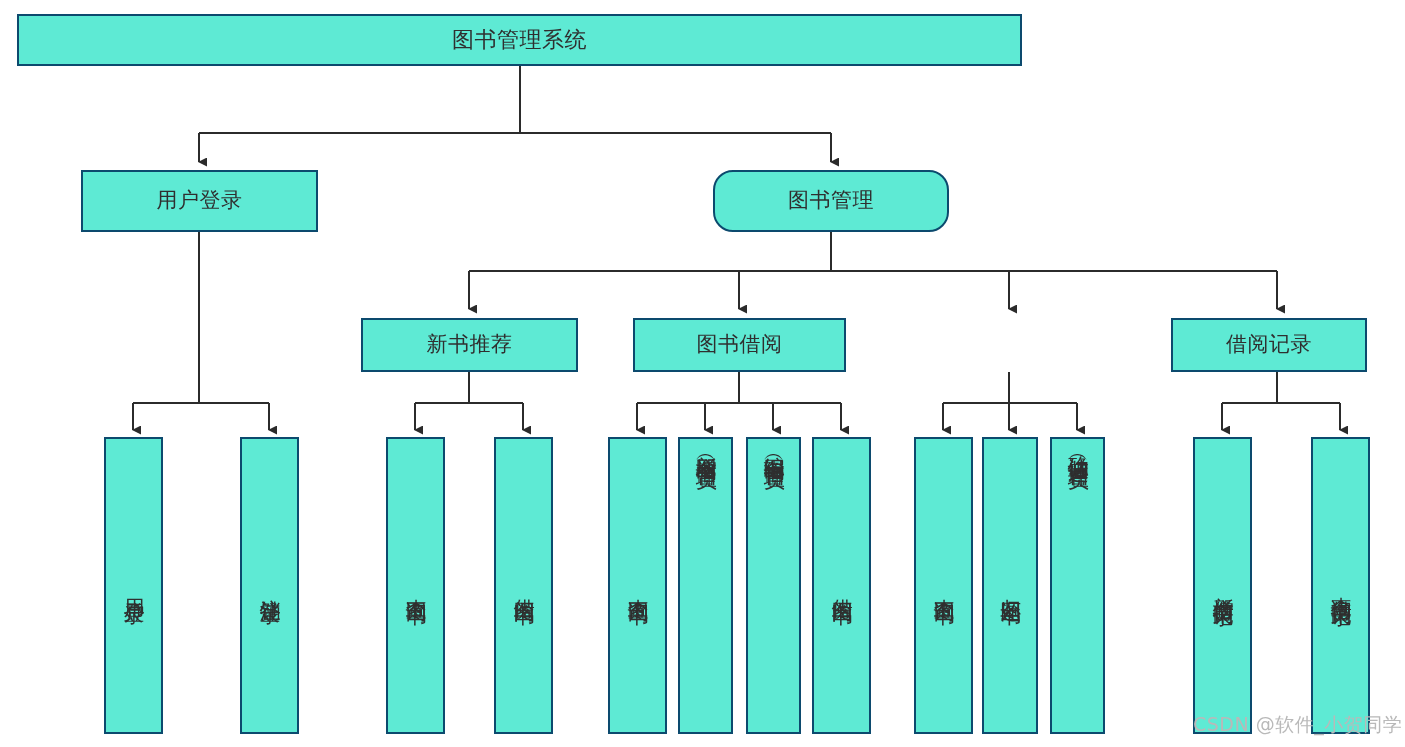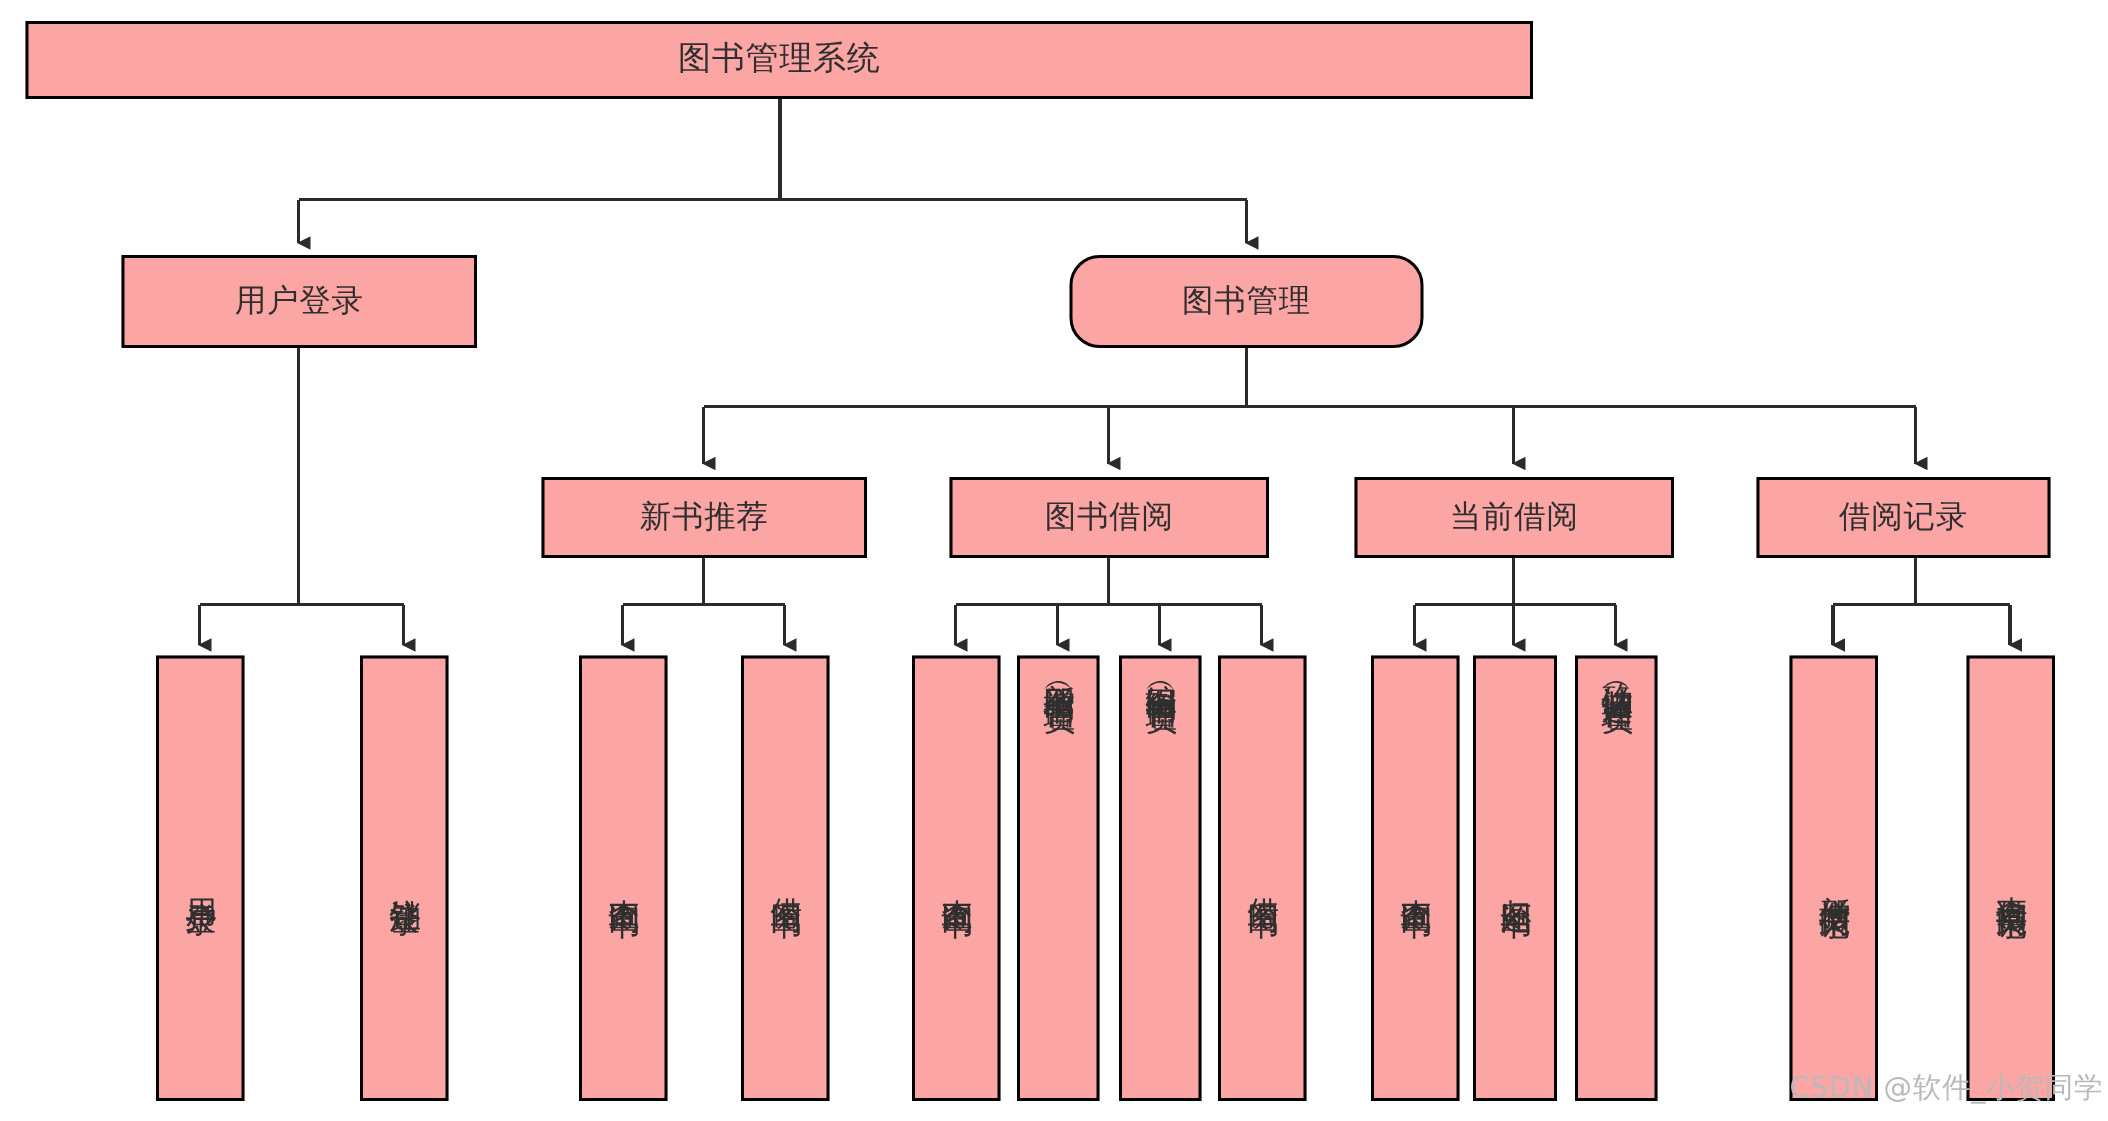--- a/index.html
+++ b/index.html
@@ -21,22 +21,22 @@
     position: absolute;
     left: 0;
     top: 0;
     width: 1405px;
     height: 747px;
     pointer-events: none;
   }
   .node {
     position: absolute;
     box-sizing: border-box;
-    border: 2px solid #000000;
-    background: #fca5a5;
+    border: 2px solid #0c4a6e;
+    background: #5eead4;
     display: flex;
     align-items: center;
     justify-content: center;
     color: #2f2f2f;
   }
   .node .label {
     font-size: 21px;
     line-height: 1.12;
     letter-spacing: 0.5px;
     white-space: nowrap;
@@ -148,23 +148,20 @@
   <div class="node lvl1" style="left:713px; top:170px; width:236px; height:62px;border-radius:20px;">
     <span class="label">图书管理</span>
   </div>
 
   <div class="node lvl2" style="left:633px; top:318px; width:213px; height:54px;">
     <span class="label">图书借阅</span>
   </div>
   <div class="node lvl2" style="left:361px; top:318px; width:217px; height:54px;">
     <span class="label">新书推荐</span>
   </div>
-  <div class="node lvl2" style="left:903px; top:318px; width:213px; height:54px;">
-    <span class="label">当前借阅</span>
-  </div>
   <div class="node lvl2" style="left:1171px; top:318px; width:196px; height:54px;">
     <span class="label">借阅记录</span>
   </div>
 
   <div class="node leaf center" style="left:104px; top:437px; width:59px; height:297px;">
     <div class="leafwrap">
       <span class="label">用户登录</span>
     </div>
   </div>
   <div class="node leaf center" style="left:240px; top:437px; width:59px; height:297px;">

